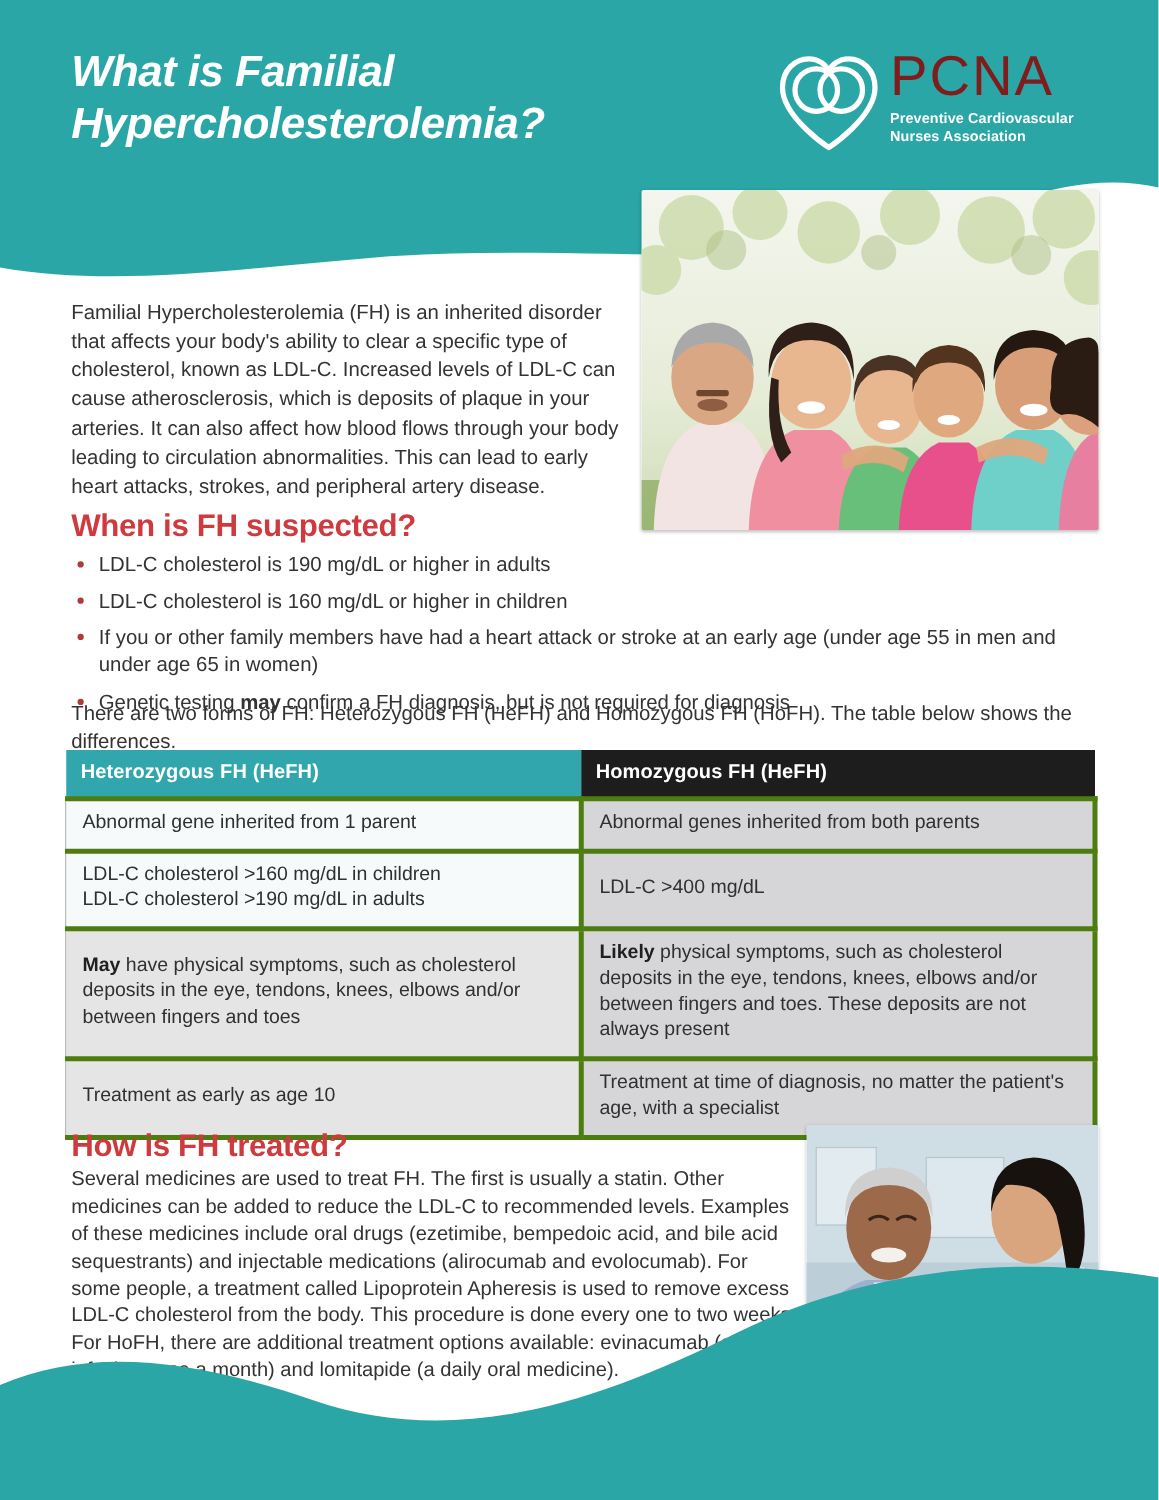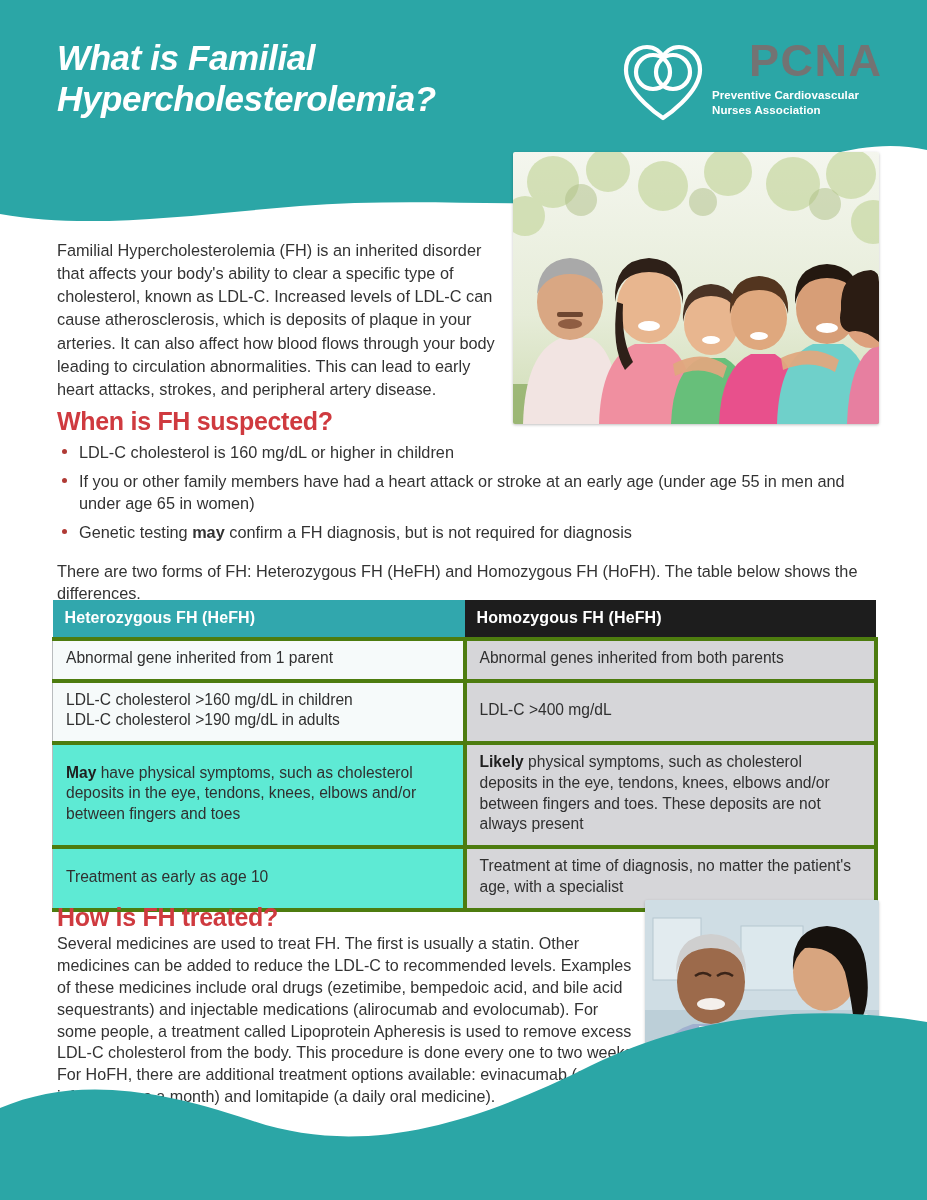--- a/index.html
+++ b/index.html
@@ -21,22 +21,22 @@
     letter-spacing:-0.4px;
     font-style:italic;
   }
   .title .l2{display:block;}
 
   
   .logo{position:absolute;left:620px;top:40px;width:275px;height:92px;}
   .logo-mark{position:absolute;left:0;top:2px;width:86px;height:80px;}
   .logo-text{position:absolute;left:92px;top:-2px;width:190px;}
   .logo-name{
-    color:#737373;font-size:45px;font-weight:bold;letter-spacing:1.5px;
-    line-height:1;font-family:"Liberation Sans",sans-serif;margin-left:37px;
+    color:#7f1d1d;font-size:45px;font-weight:normal;letter-spacing:1.5px;
+    line-height:1;font-family:"Liberation Sans",sans-serif;
   }
   .logo-tag{
     color:#fff;font-size:11.5px;font-weight:bold;line-height:1.32;
     margin-top:5px;letter-spacing:0.1px;
   }
 
   
   .photo-family{
     position:absolute;left:513px;top:152px;width:366px;height:272px;
     overflow:hidden;border-radius:2px;
@@ -86,21 +86,21 @@
     padding:9px 12px 10px 12px;vertical-align:middle;letter-spacing:0.1px;
   }
   .tbl th.he{background:#31a7ad;}
   .tbl th.ho{background:#1d1d1d;}
   .tbl td{
     padding:7px 13px 10px 13px;vertical-align:middle;line-height:1.33;
     border:4px solid #4d7c0f;
   }
   .tbl td.left{background:#f6fafa;border-left:1px solid #b9bcbe;}
   .tbl td.right{background:#d6d6d9;}
-  .tbl tr.shade td.left{background:#5eead4;}
+  .tbl tr.shade td.left{background:#e5e5e5;}
   .tbl td b{font-weight:bold;color:#1f1f1f;}
 
   
   .sec-treated{position:absolute;left:57px;top:903px;}
   .treated-body{
     position:absolute;left:57px;top:933px;width:580px;
     font-size:16.1px;line-height:1.36;color:#333;
   }
   .treated-body p{margin:0;}
 
@@ -217,20 +217,21 @@
         <path d="M268,206 Q300,190 326,208 L322,220 Q298,206 270,218 Z"></path>
       </g>
     </svg>
   </div>
 
   <div class="intro">Familial Hypercholesterolemia (FH) is an inherited disorder that affects your body's ability to clear a specific type of cholesterol, known as LDL-C. Increased levels of LDL-C can cause atherosclerosis, which is deposits of plaque in your arteries. It can also affect how blood flows through your body leading to circulation abnormalities. This can lead to early heart attacks, strokes, and peripheral artery disease.</div>
 
   <div class="h-red sec-when">When is FH suspected?</div>
 
   <ul class="bullets">
+    <li><span>LDL-C cholesterol is 190 mg/dL or higher in adults</span></li>
     <li><span>LDL-C cholesterol is 160 mg/dL or higher in children</span></li>
     <li><span>If you or other family members have had a heart attack or stroke at an early age (under age 55 in men and under age 65 in women)</span></li>
     <li><span>Genetic testing </span><b>may</b><span> confirm a FH diagnosis, but is not required for diagnosis</span></li>
   </ul>
 
   <div class="tbl-lead">There are two forms of FH: Heterozygous FH (HeFH) and Homozygous FH (HoFH). The table below shows the differences.</div>
 
   <table class="tbl">
     <colgroup>
         <col class="c1">

